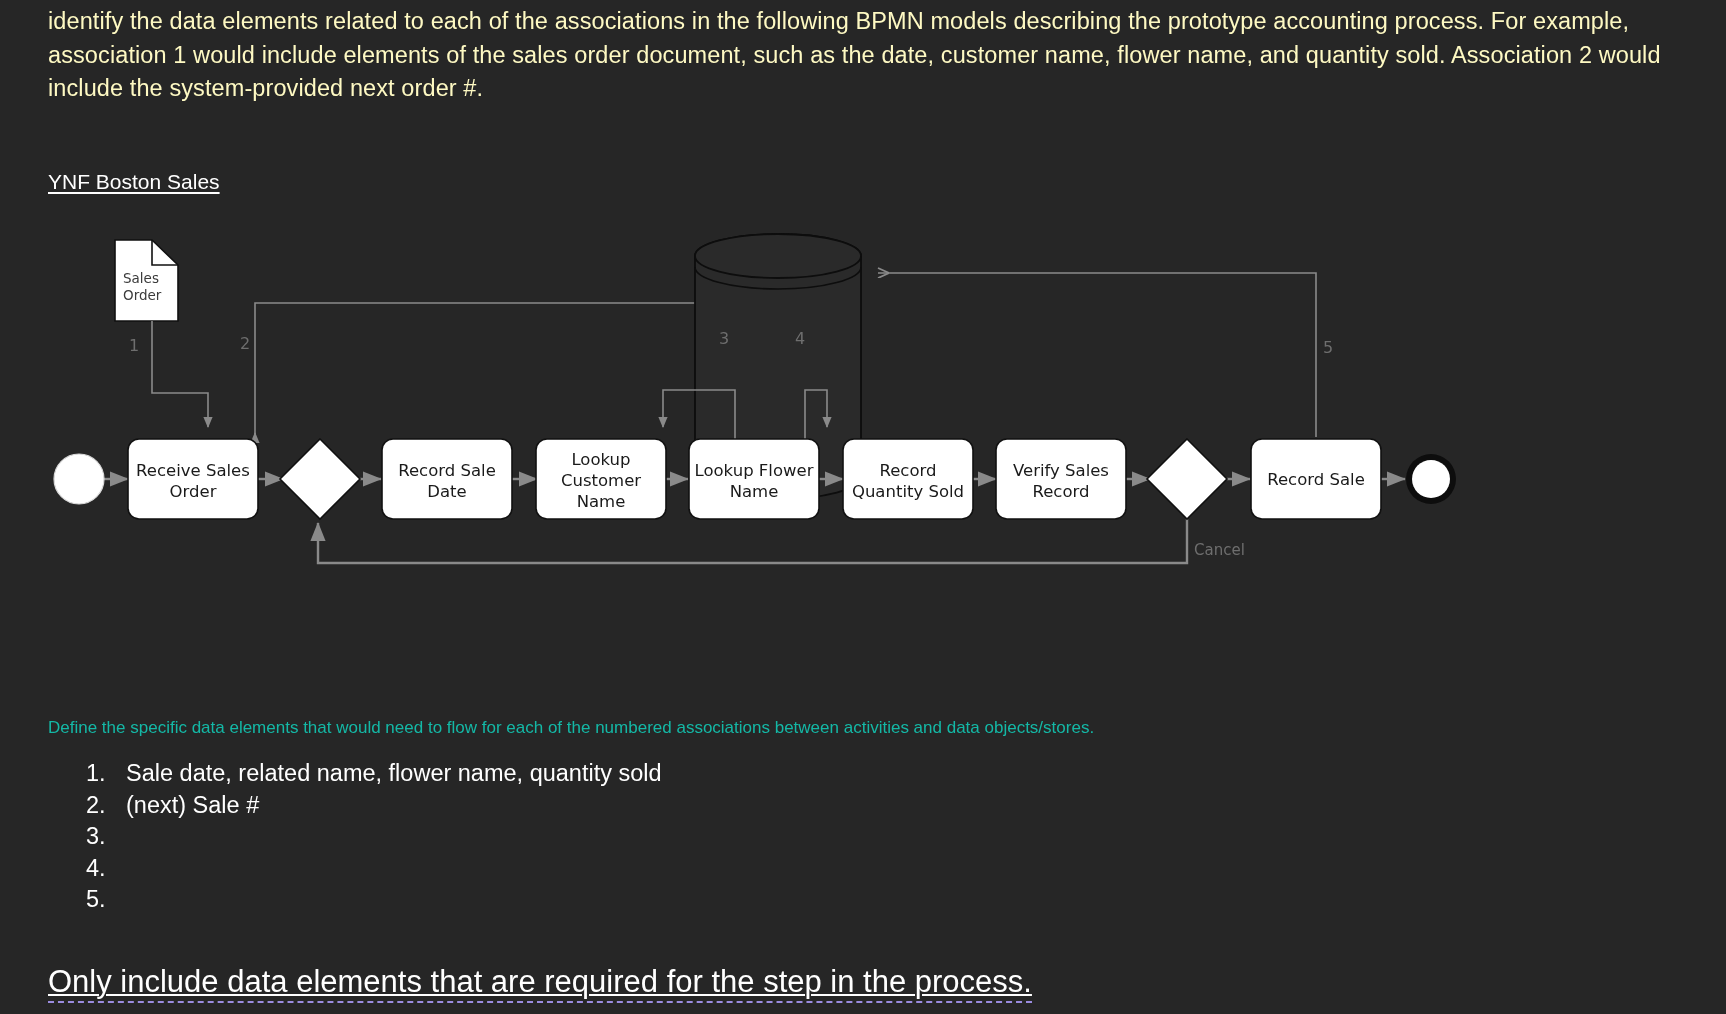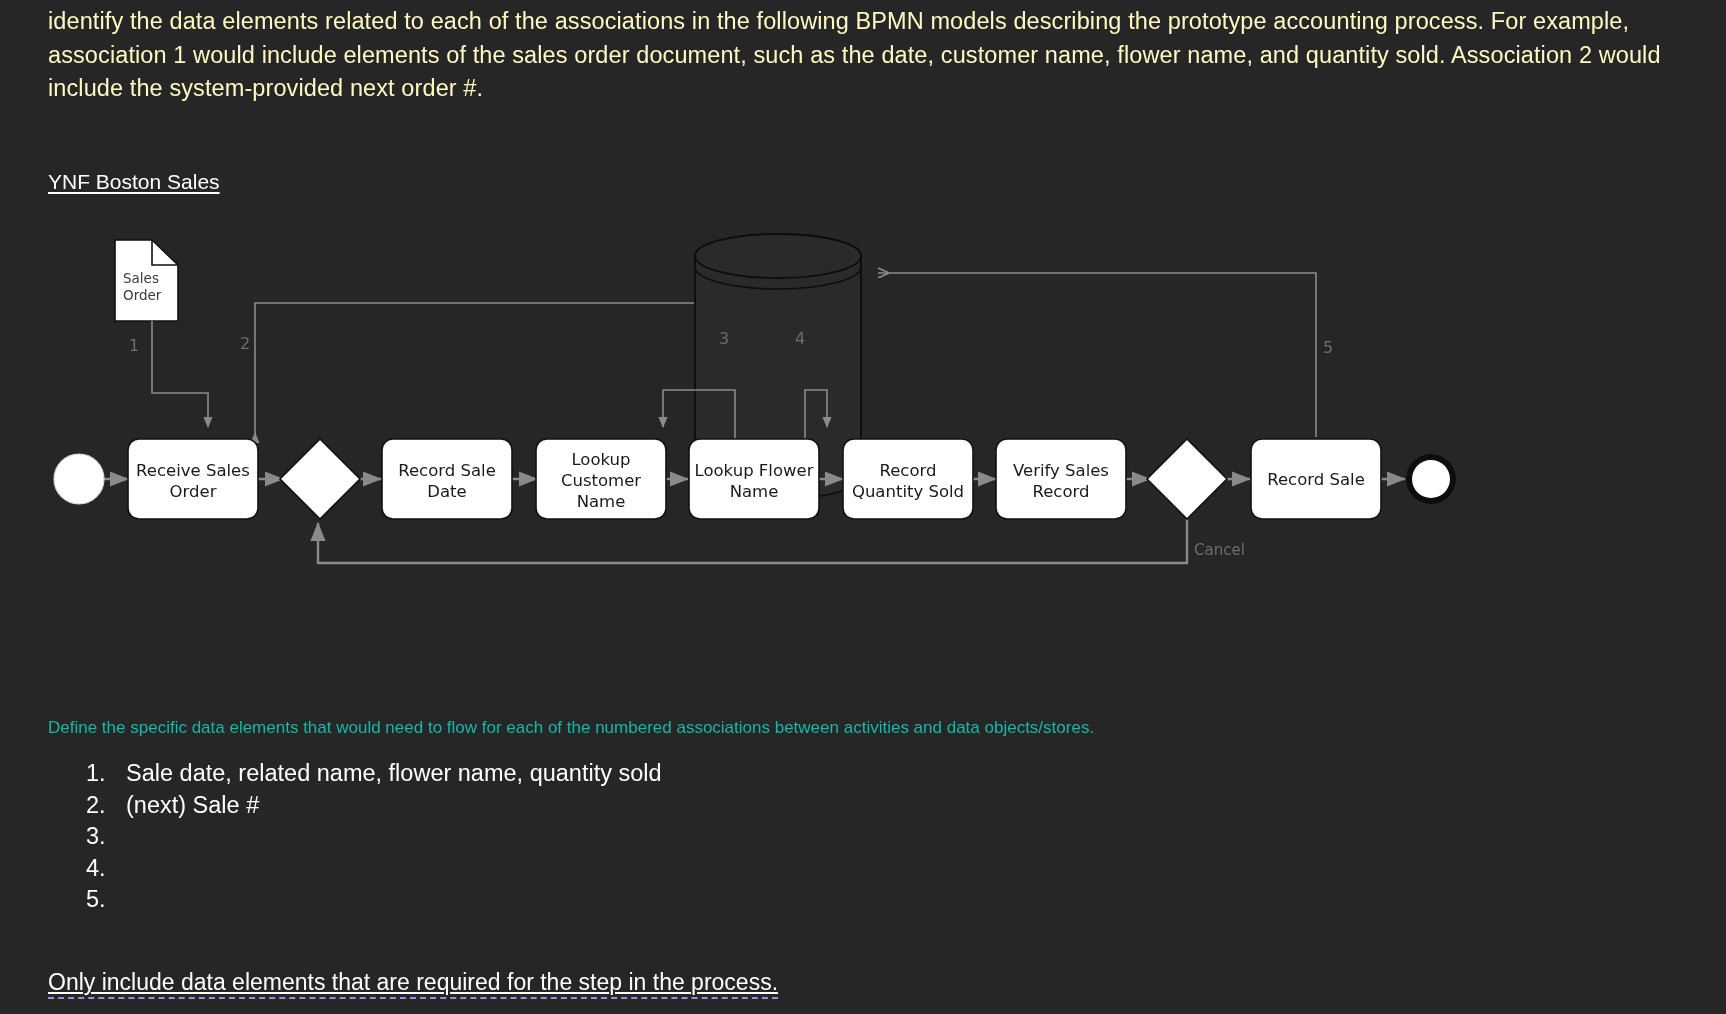--- a/index.html
+++ b/index.html
@@ -86,21 +86,21 @@
   }
   #answers-list .txt {
     flex: 1 1 auto;
     white-space: pre;
   }
 
   #closing-line {
     position: absolute;
     left: 48px;
     top: 966px;
-    font-size: 23px;
+    font-size: 31px;
     line-height: 32px;
     color: #ffffff;
     text-decoration: underline;
     text-underline-offset: 2px;
     text-decoration-thickness: 1.5px;
   }
   #closing-line .spell {
     border-bottom: 2.5px dashed #9b8ce0;
     padding-bottom: 2px;
   }

